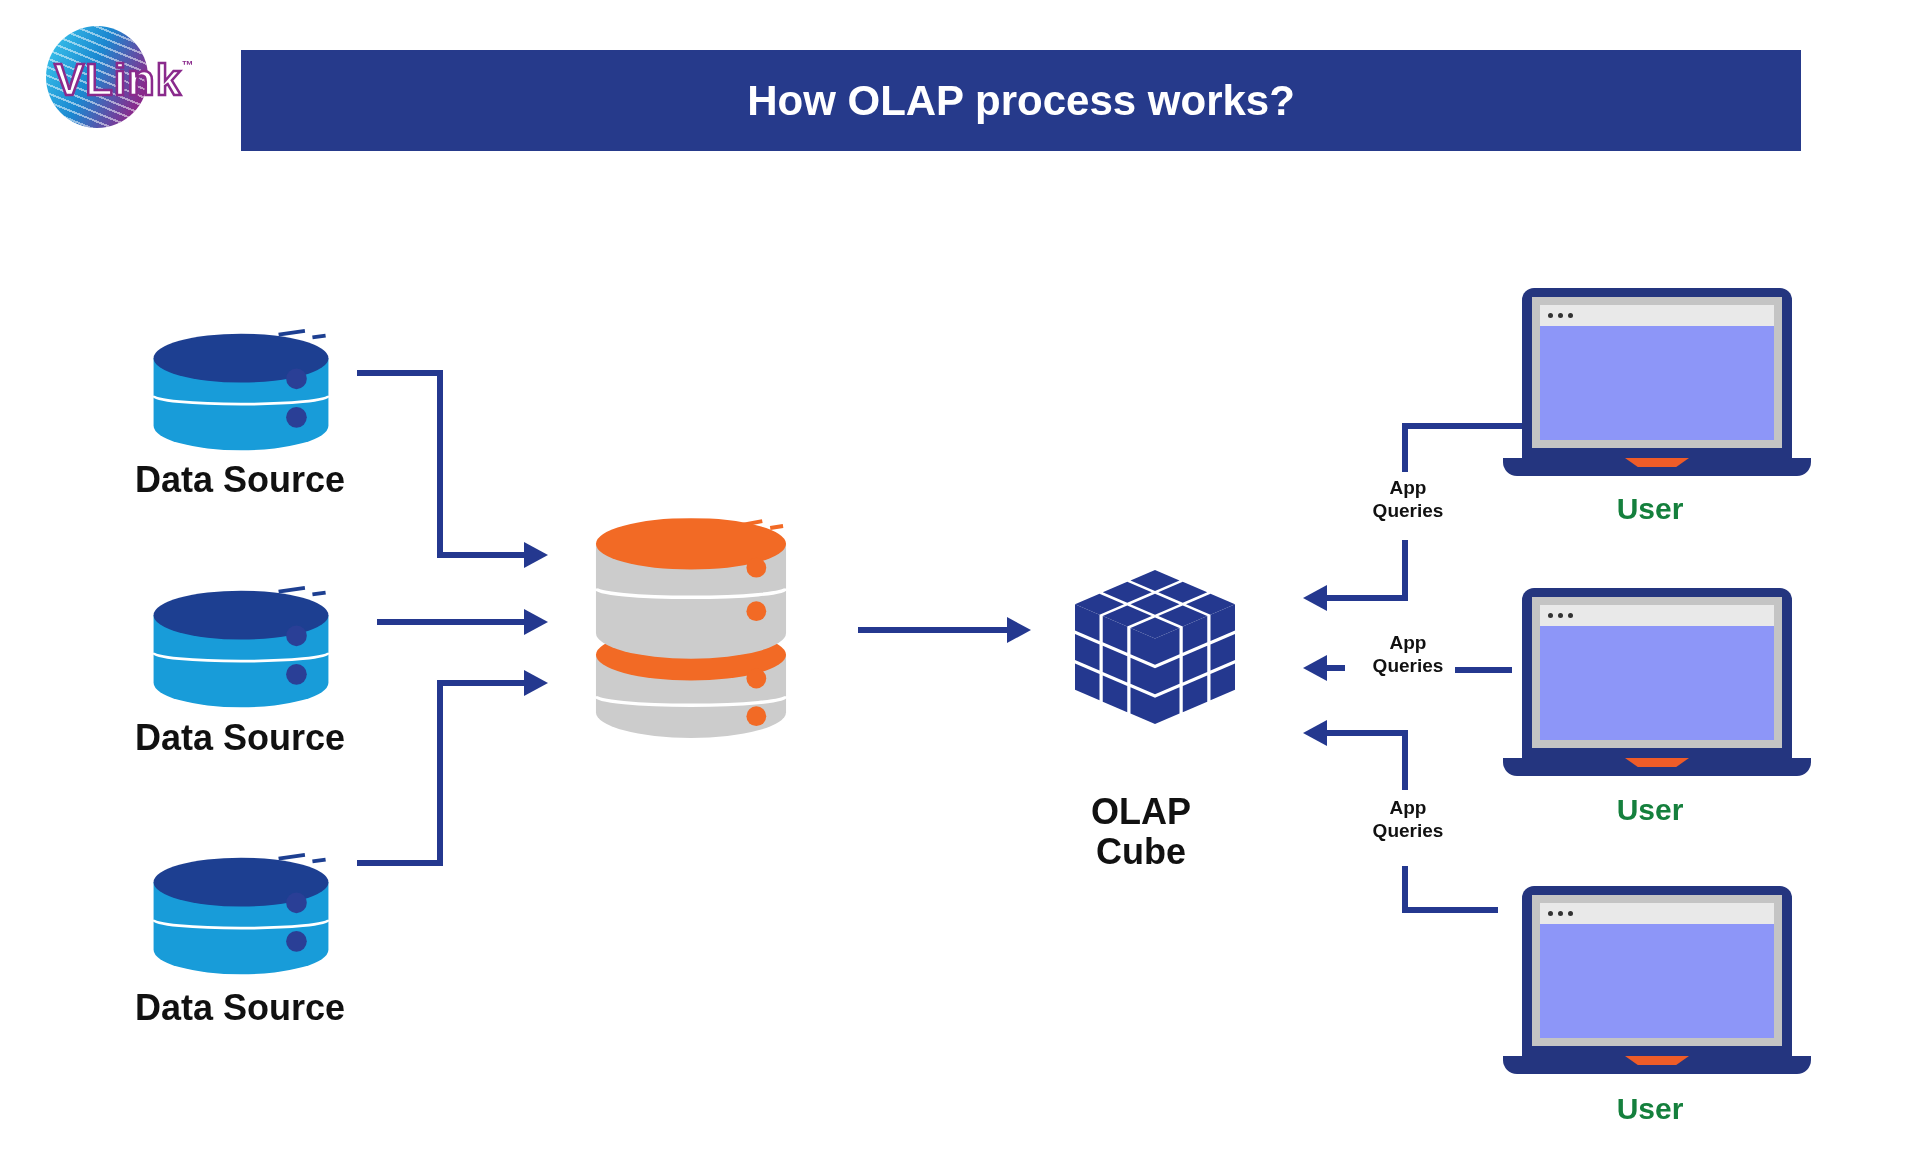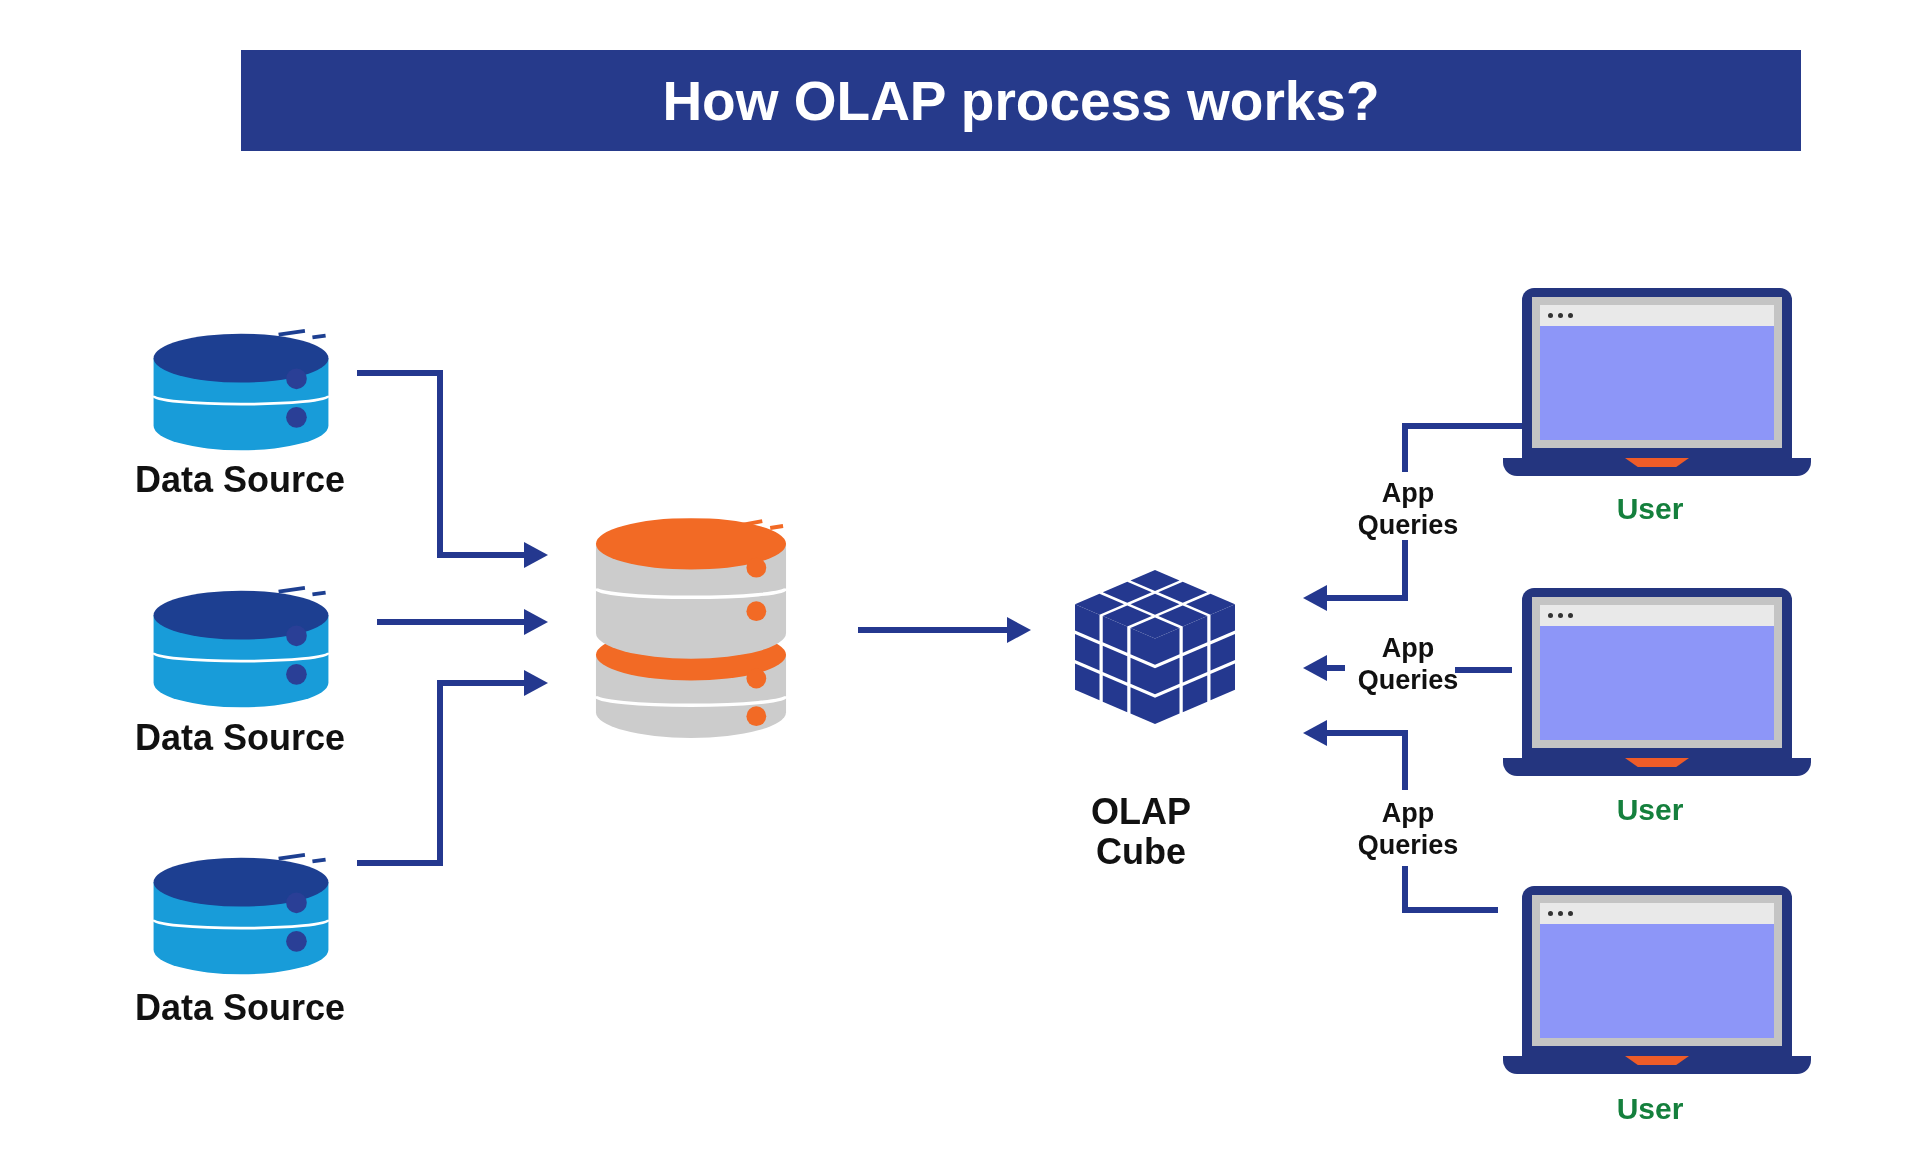--- a/index.html
+++ b/index.html
@@ -11,26 +11,26 @@
          background:linear-gradient(115deg,#35bde8 10%,#1b87d0 45%,#8a2a8c 85%);}
   .globe:after{content:"";position:absolute;inset:0;border-radius:50%;
          background:repeating-linear-gradient(22deg,rgba(255,255,255,.5) 0 2px,rgba(255,255,255,0) 2px 8px);}
   .brand{position:absolute;left:0;top:40px;width:100%;text-align:center;
          font-weight:700;font-size:45px;letter-spacing:1px;color:#ffffff;
          -webkit-text-stroke:2.5px #8a2a8c;}
   .brand .tm{font-size:12px;-webkit-text-stroke:0;color:#8a2a8c;vertical-align:26px;letter-spacing:0;}
   
   .banner{position:absolute;left:241px;top:50px;width:1560px;height:101px;background:#263a8b;
           display:flex;align-items:center;justify-content:center;}
-  .banner span{color:#ffffff;font-weight:700;font-size:55px;}
+  .banner span{color:#ffffff;font-weight:700;font-size:42px;}
   
   .lbl{position:absolute;transform:translateX(-50%);text-align:center;color:#111111;
        font-weight:700;font-size:36px;line-height:1.1;white-space:nowrap;}
   .qlbl{position:absolute;transform:translateX(-50%);text-align:center;color:#111111;
-       font-weight:700;font-size:27px;line-height:1.2;white-space:nowrap;}
+       font-weight:700;font-size:19px;line-height:1.2;white-space:nowrap;}
   .ulbl{position:absolute;transform:translateX(-50%);text-align:center;color:#15803d;
        font-weight:700;font-size:30px;white-space:nowrap;}
   
   .connectors{position:absolute;left:0;top:0;width:1920px;height:1159px;}
   .connectors path{stroke:#24388f;stroke-width:6;fill:none;}
   
   .icon{position:absolute;}
   
   .laptop{position:absolute;width:308px;height:188px;}
   .lt-screen{position:absolute;left:19px;top:0;width:270px;height:170px;background:#24357f;
@@ -71,20 +71,24 @@
         <rect x="0" y="34" width="30" height="30"></rect>
           <rect x="34" y="34" width="30" height="30"></rect>
           <rect x="68" y="34" width="30" height="30"></rect>
         <rect x="0" y="68" width="30" height="30"></rect>
           <rect x="34" y="68" width="30" height="30"></rect>
           <rect x="68" y="68" width="30" height="30"></rect>
       </g>
     </defs>
   </svg>
 
+  <div class="logo">
+    <div class="globe"></div>
+    <div class="brand"><span>VLink</span><span class="tm">™</span></div>
+  </div>
 
   <div class="banner">
     <span>How OLAP process works?</span>
   </div>
 
   <svg class="connectors">
     <path d="M357,373 H440 V555 H525" marker-end="url(#ah)"></path>
     <path d="M377,622 H525" marker-end="url(#ah)"></path>
     <path d="M357,863 H440 V683 H525" marker-end="url(#ah)"></path>
     <path d="M858,630 H1008" marker-end="url(#ah)"></path>

